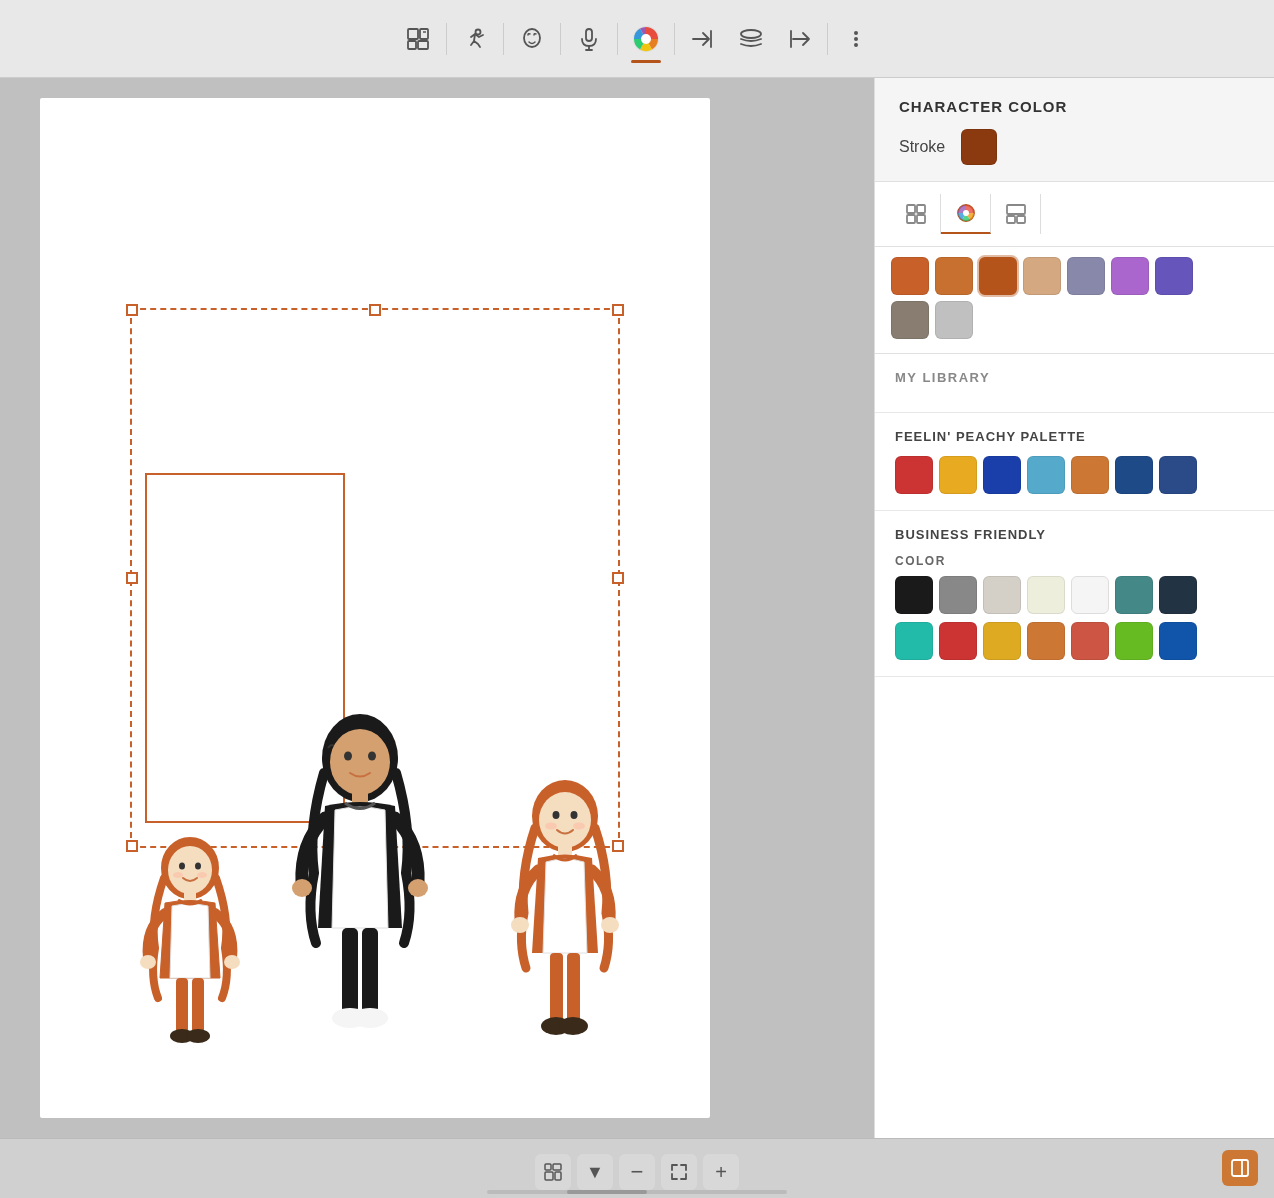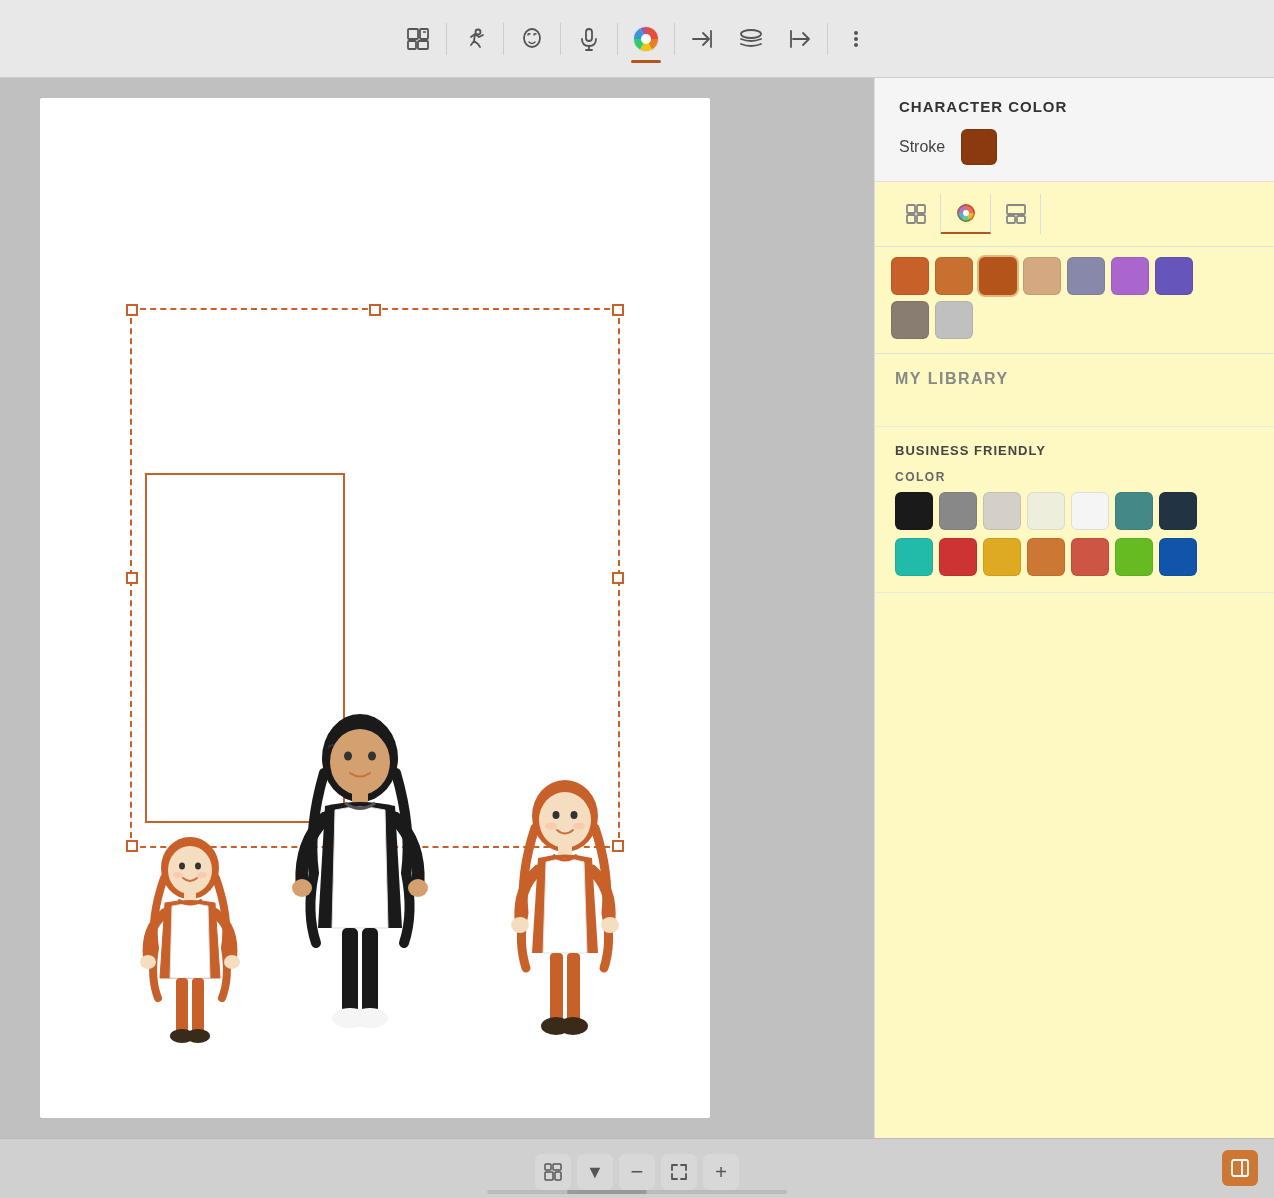--- a/index.html
+++ b/index.html
@@ -162,21 +162,21 @@
       height: 320px;
     }
 
     
     .right-panel {
       position: absolute;
       top: 78px;
       right: 0;
       width: 400px;
       bottom: 60px;
-      background: #fef9c3;
+      background: #ffffff;
       border-left: 1px solid #ddd;
       display: flex;
       flex-direction: column;
       overflow: hidden;
     }
 
     .panel-header {
       padding: 20px 24px 16px;
       border-bottom: 1px solid #e0e0e0;
       background: #f5f5f5;
@@ -268,26 +268,26 @@
     .panel-content::-webkit-scrollbar-thumb {
       background: #ccc;
       border-radius: 4px;
     }
 
     .palette-section {
       padding: 16px 20px;
       border-bottom: 1px solid #e8e8e8;
     }
     .palette-section-title {
-      font-size: 16px;
+      font-size: 13px;
       font-weight: 700;
       letter-spacing: 1.5px;
       color: #888;
       text-transform: uppercase;
-      margin-bottom: 22px;
+      margin-bottom: 11px;
     }
     .palette-name-row {
       display: flex;
       align-items: center;
       justify-content: space-between;
       margin-bottom: 12px;
     }
     .palette-name {
       font-size: 13px;
       font-weight: 700;
@@ -596,20 +596,34 @@
     </div>
   </div>
 
   <div class="panel-content">
 
     <div class="palette-section">
       <div class="palette-section-title">MY LIBRARY</div>
     </div>
 
 
+    <div class="palette-section">
+      <div class="palette-name-row">
+        <div class="palette-name">FEELIN' PEACHY PALETTE</div>
+      </div>
+      <div class="swatch-grid">
+        <div class="color-swatch" style="background:#cc3333;"></div>
+        <div class="color-swatch" style="background:#e8aa20;"></div>
+        <div class="color-swatch" style="background:#1a3faa;"></div>
+        <div class="color-swatch" style="background:#55aacc;"></div>
+        <div class="color-swatch" style="background:#cc7733;"></div>
+        <div class="color-swatch" style="background:#1e4a88;"></div>
+        <div class="color-swatch" style="background:#2a4a88;"></div>
+      </div>
+    </div>
 
     <div class="palette-section">
       <div class="palette-name-row">
         <div class="palette-name">BUSINESS FRIENDLY</div>
       </div>
       <div class="subsection-title">COLOR</div>
       <div class="swatch-grid" style="margin-bottom:8px;">
         <div class="color-swatch" style="background:#1a1a1a;"></div>
         <div class="color-swatch" style="background:#888888;"></div>
         <div class="color-swatch" style="background:#d4d0c8;"></div>

